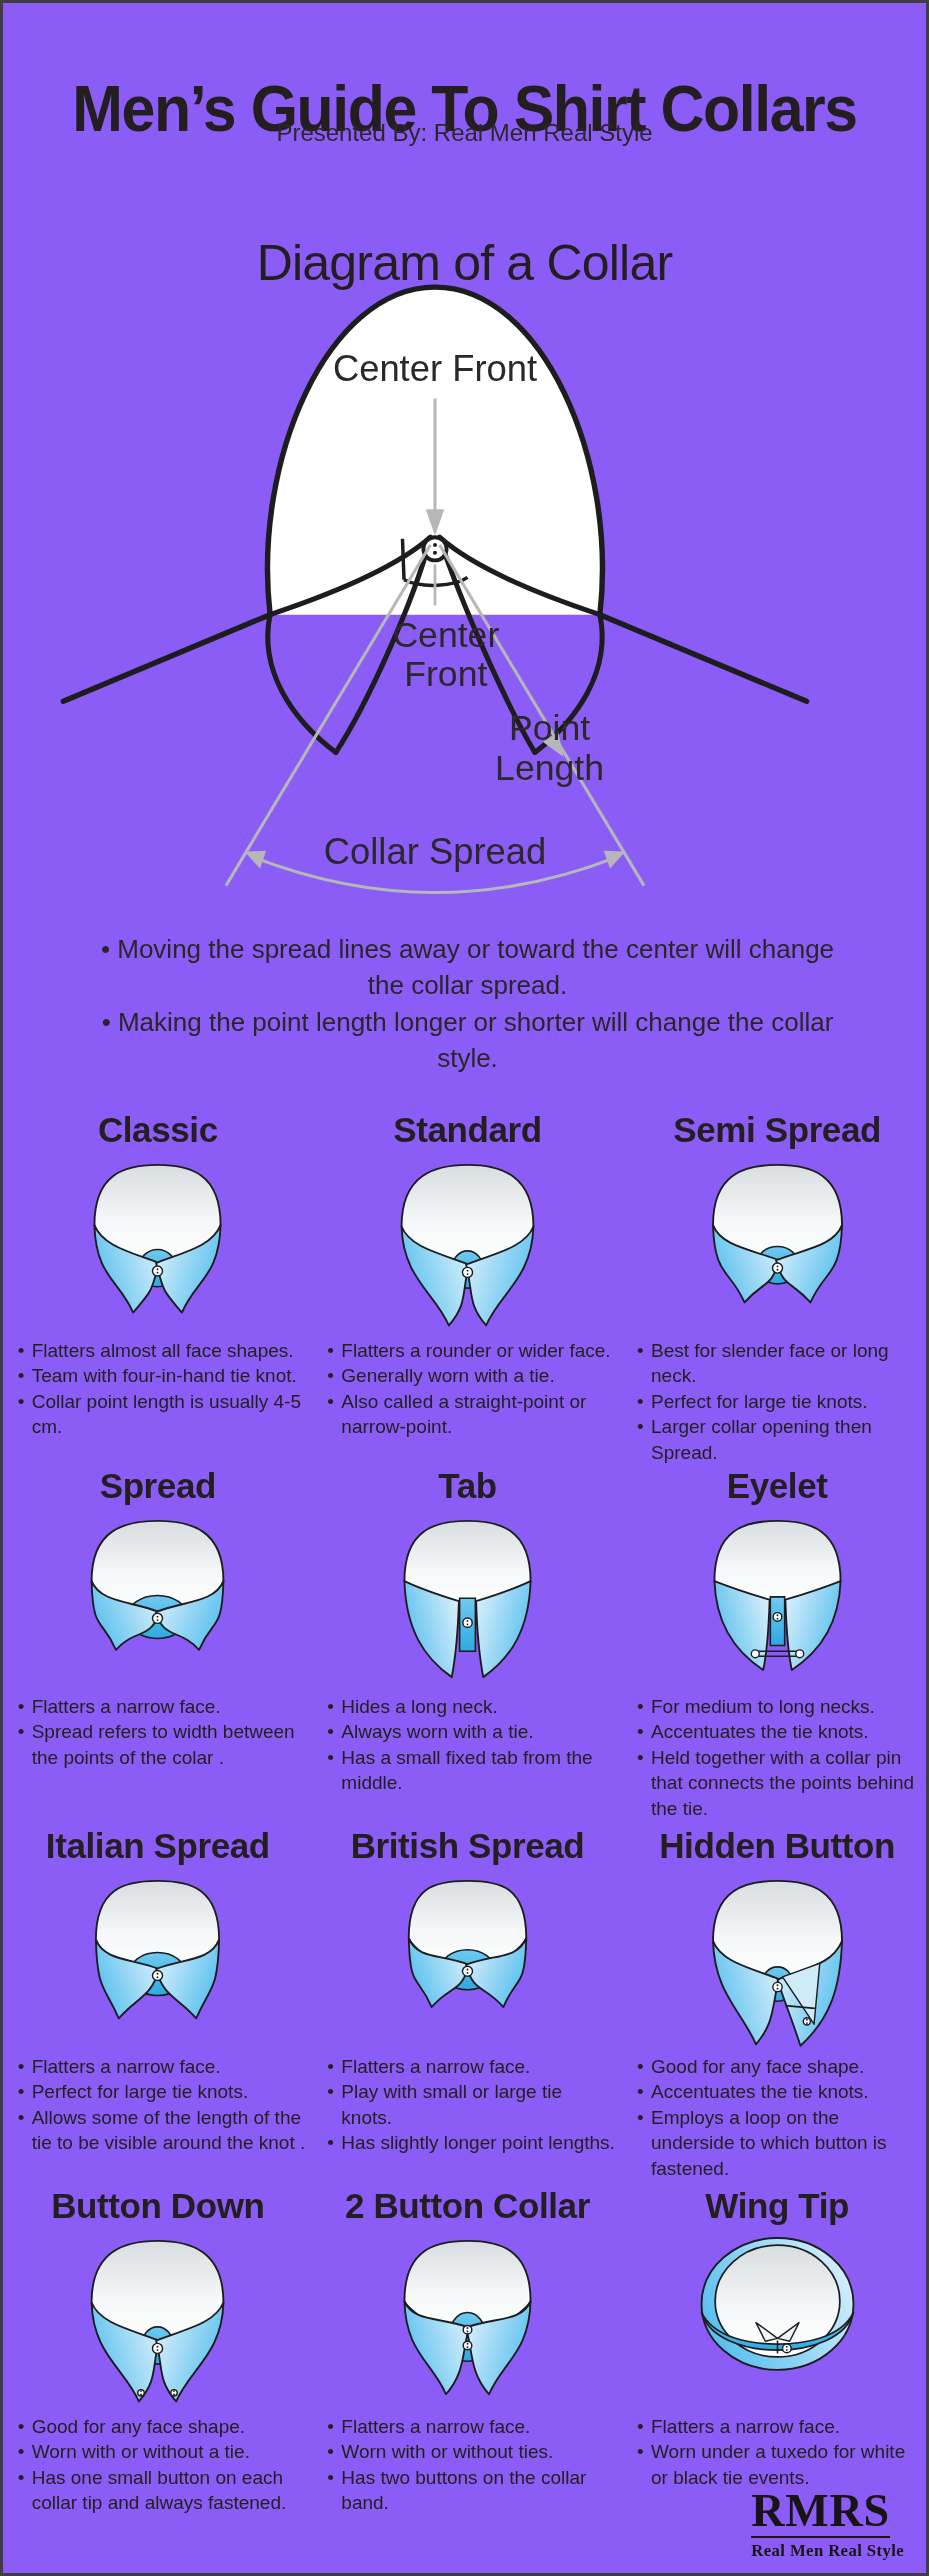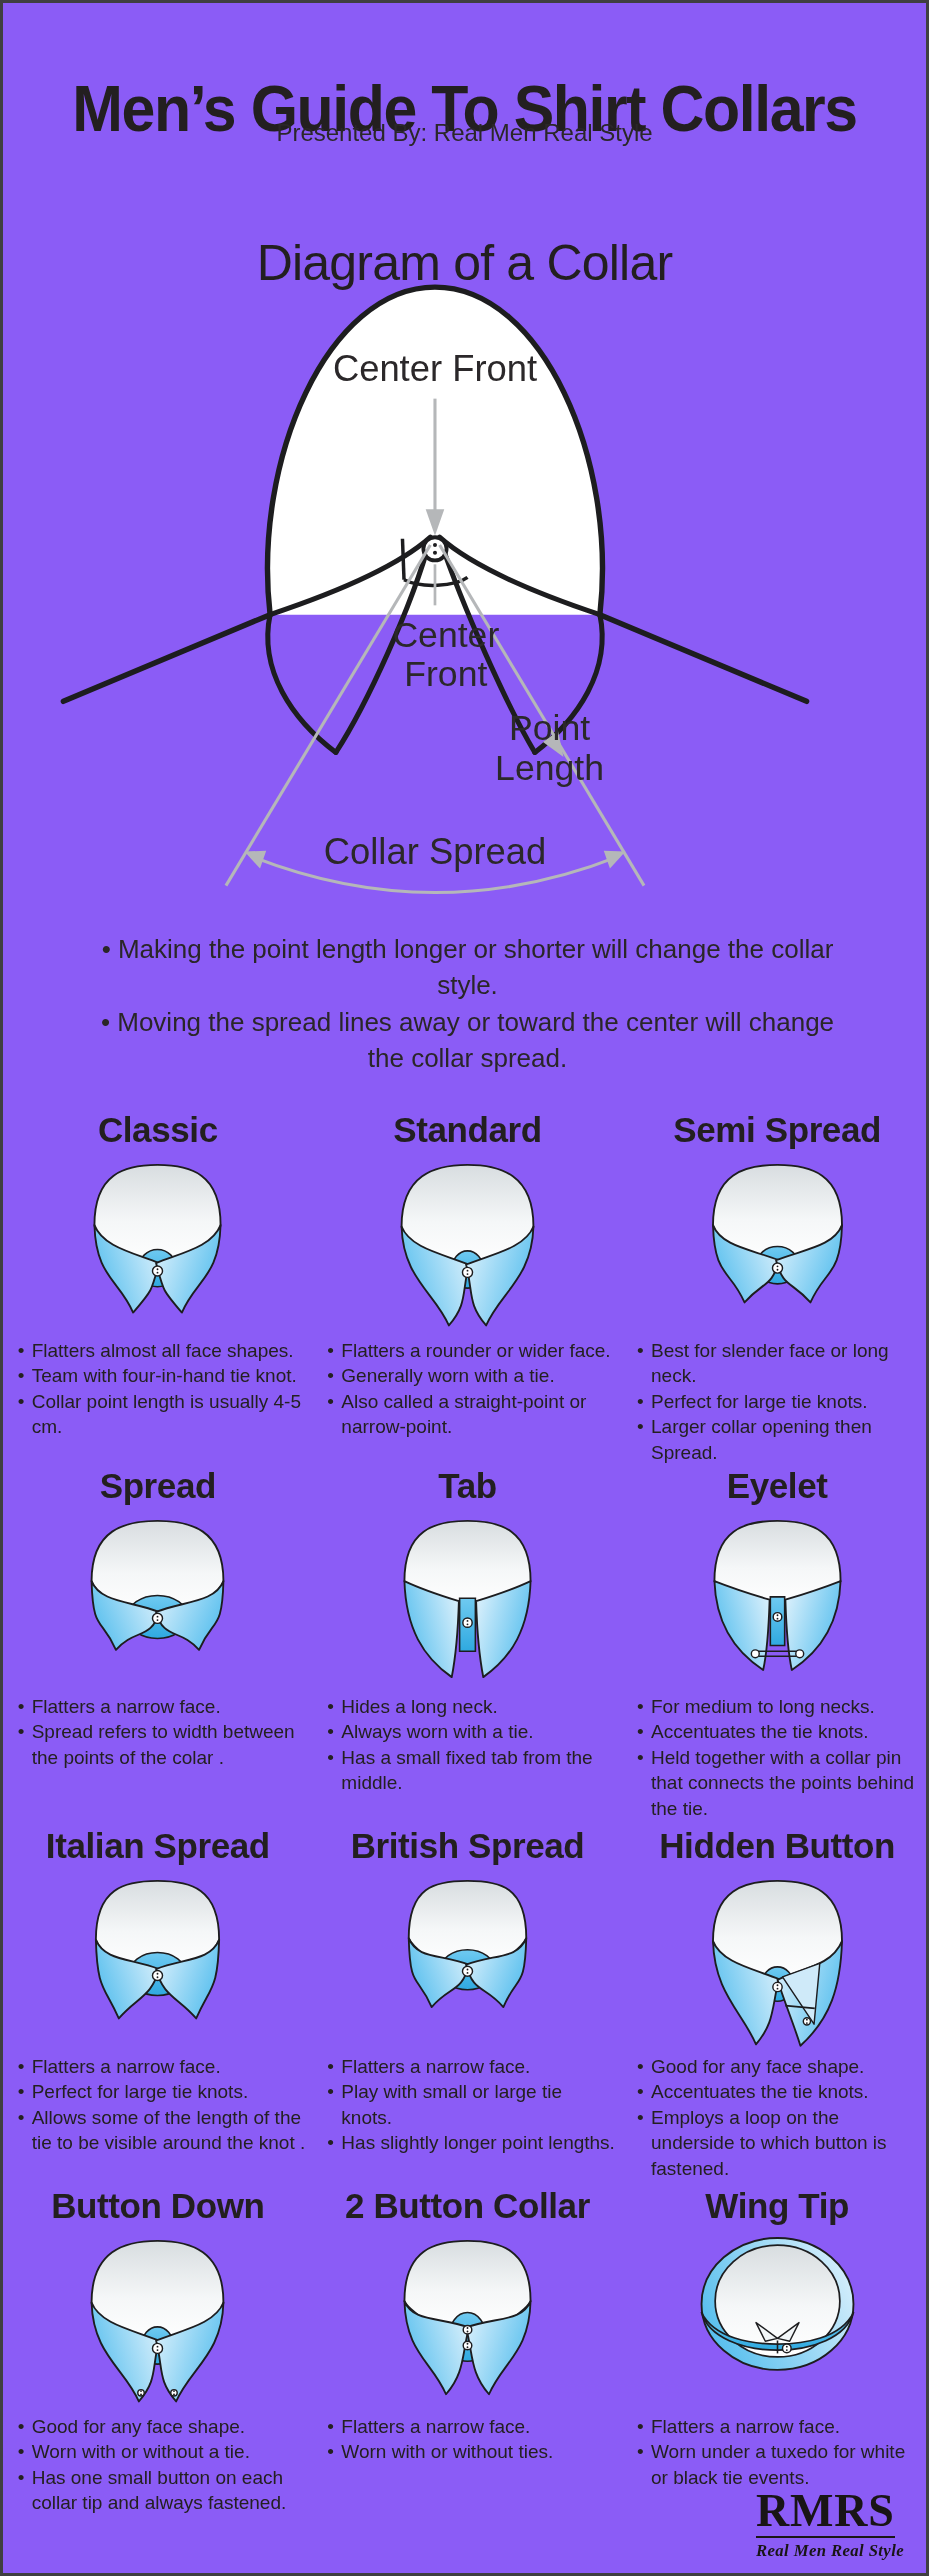--- a/index.html
+++ b/index.html
@@ -26,21 +26,21 @@
   .art svg{width:215px;height:180px;display:block;}
   .cell ul{margin:4.6px 0 0 0;padding:0 6.2px 0 12.4px;list-style:none;align-self:stretch;
         font-size:19px;line-height:1.34;color:#242021;}
   .cell li{position:relative;padding-left:16.3px;}
   .cell li::before{content:"\2022";position:absolute;left:2.3px;}
   .logo{position:absolute;right:22px;bottom:12.4px;width:auto;}
   .logo .abbr{font-family:"Liberation Serif", serif;font-size:46px;font-weight:bold;
         letter-spacing:0.8px;line-height:1;color:#191516;border-bottom:2.3px solid #191516;
         padding-bottom:2.3px;display:inline-block;}
   .logo .tagline{font-family:"Liberation Serif", serif;font-size:16.7px;font-weight:bold;
-        color:#191516;margin-top:2.3px;letter-spacing:0.4px;font-style:italic;}
+        color:#191516;margin-top:2.3px;letter-spacing:0.4px;}
   .dlabel{font-family:"Liberation Sans", sans-serif;font-weight:500;fill:#2b282a;}
 </style>
 </head>
 <body>
 
 <div class="page">
 
   <h1 class="main-title">Men’s Guide To Shirt Collars</h1>
   <div class="subtitle">Presented By: Real Men Real Style</div>
   <h2 class="diagram-title">Diagram of a Collar</h2>
@@ -81,22 +81,22 @@
 
     <text class="dlabel" x="558" y="148" font-size="47" text-anchor="middle">Center Front</text>
     <text class="dlabel" x="572" y="492" font-size="46" text-anchor="middle">Center</text>
     <text class="dlabel" x="572" y="542" font-size="46" text-anchor="middle">Front</text>
     <text class="dlabel" x="706" y="612" font-size="46" text-anchor="middle">Point</text>
     <text class="dlabel" x="706" y="664" font-size="46" text-anchor="middle">Length</text>
     <text class="dlabel" x="558" y="772" font-size="47" text-anchor="middle">Collar Spread</text>
   </svg>
 
   <ul class="notes">
+    <li>Moving the spread lines away or toward the center will change the collar spread.</li>
     <li>Making the point length longer or shorter will change the collar style.</li>
-    <li>Moving the spread lines away or toward the center will change the collar spread.</li>
   </ul>
 
   <div class="grid">
 
     <section class="cell">
       <h3>Classic</h3>
       <div class="art">
           <svg viewBox="0 0 300 250" xmlns="http://www.w3.org/2000/svg">
             <defs>
 <linearGradient id="g0d" x1="0" y1="0" x2="0" y2="1">
@@ -529,20 +529,21 @@
             <circle cx="150" cy="137.6" r="1.3" fill="#1d1d1f"></circle>
             <circle cx="150" cy="142.4" r="1.3" fill="#1d1d1f"></circle>
             <circle cx="150" cy="162" r="6" fill="#fff" stroke="#1d1d1f" stroke-width="2"></circle>
             <circle cx="150" cy="159.6" r="1.3" fill="#1d1d1f"></circle>
             <circle cx="150" cy="164.4" r="1.3" fill="#1d1d1f"></circle>
           </svg>
         </div>
       <ul>
         <li>Flatters a narrow face.</li>
         <li>Worn with or without ties.</li>
+        <li>Has two buttons on the collar band.</li>
       </ul>
     </section>
 
     <section class="cell">
       <h3>Wing Tip</h3>
       <div class="art">
           <svg viewBox="0 0 300 250" xmlns="http://www.w3.org/2000/svg">
             <defs>
 <linearGradient id="g11d" x1="0" y1="0" x2="0" y2="1">
                 <stop offset="0" stop-color="#d8dde0"></stop>

